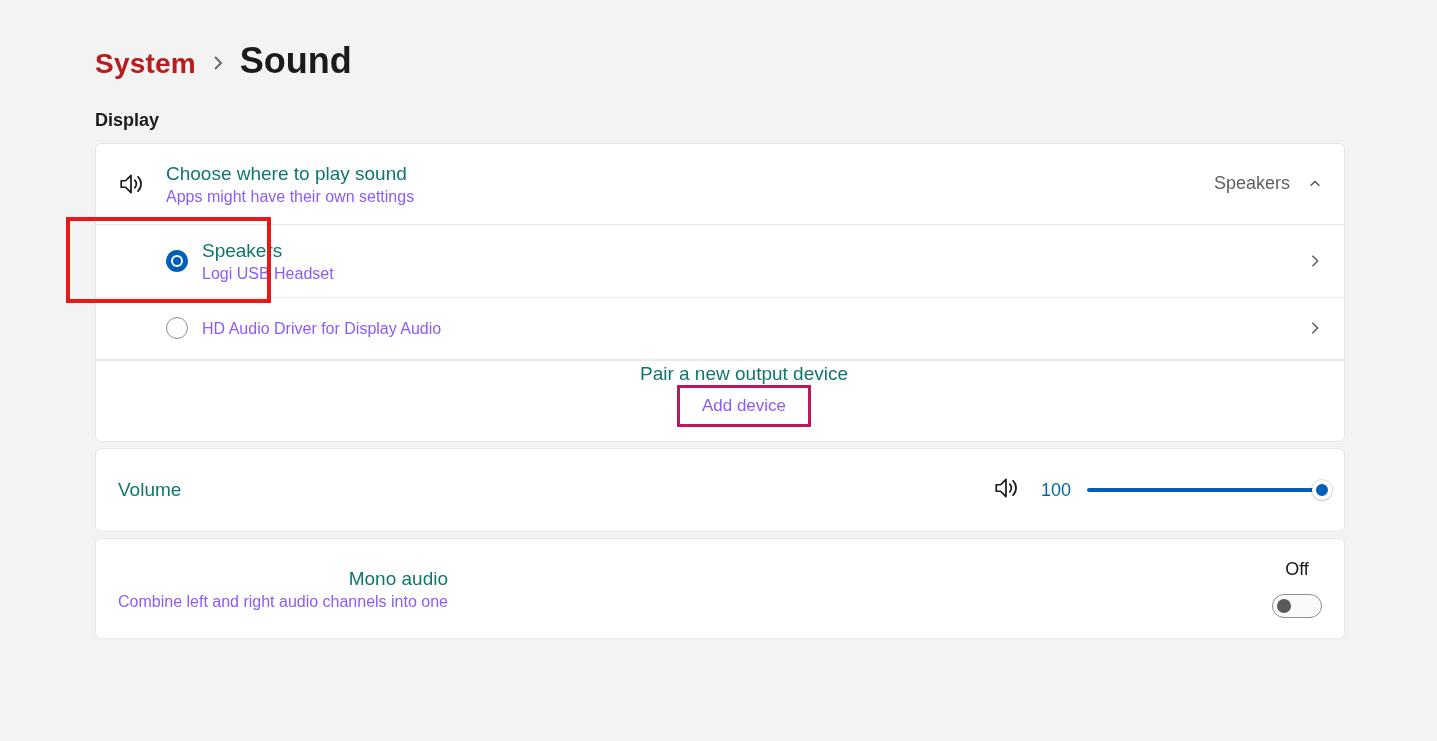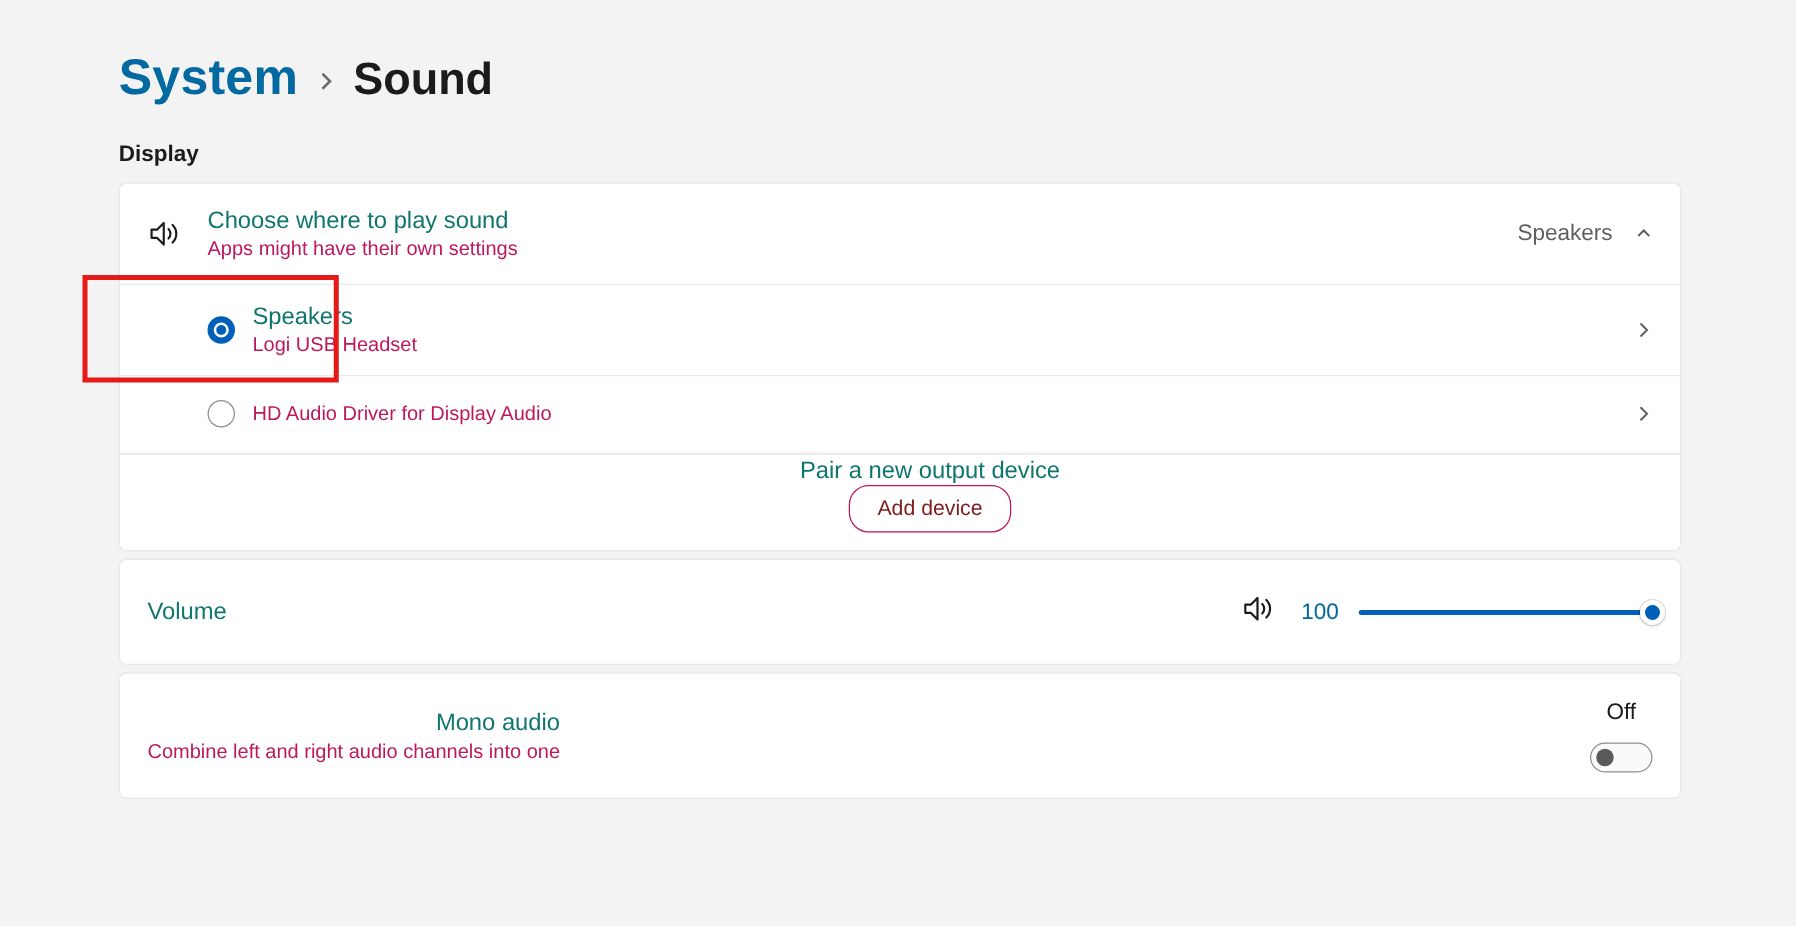--- a/index.html
+++ b/index.html
@@ -15,23 +15,23 @@
   .page {
     padding: 40px 92px 0 95px;
   }
   .breadcrumb {
     display: flex;
     align-items: baseline;
     gap: 14px;
     margin-bottom: 28px;
   }
   .breadcrumb .parent {
-    font-size: 40px;
+    font-size: 28px;
     font-weight: 600;
-    color: #0369a1;
+    color: #b91c1c;
     letter-spacing: 0.2px;
   }
   .breadcrumb .sep {
     font-size: 24px;
     color: #6b6b6b;
     position: relative;
     top: -2px;
   }
   .breadcrumb .current {
     font-size: 36px;
@@ -76,21 +76,21 @@
     justify-content: flex-start;
   }
   .text-col .title {
     font-size: 19px;
     font-weight: 400;
     color: #0f766e;
     line-height: 1.25;
   }
   .text-col .sub {
     font-size: 16px;
-    color: #be185d;
+    color: #8b5cf6;
     margin-top: 2px;
   }
   .grow { flex: 1; }
   .right-suffix {
     display: flex;
     align-items: center;
     gap: 18px;
     color: #5f5f5f;
     font-size: 18px;
   }
@@ -109,25 +109,25 @@
     border: 5px solid #005fb8;
     background: #fff;
   }
   .radio.selected::after{
     content:"";
     width:8px;height:8px;border-radius:50%;background:#005fb8;
   }
 
   .btn {
     background: #ffffff;
-    border: 1px solid #be185d;
-    border-radius: 16px;
+    border: 3px solid #be185d;
+    border-radius: 0;
     padding: 8px 22px;
     font-size: 17px;
-    color: #7f1d1d;
+    color: #8b5cf6;
     cursor: pointer;
     box-shadow: 0 1px 0 rgba(0,0,0,0.04);
   }
 
   
   .vol-row {
     display:flex; align-items:center; gap:16px;
   }
   .vol-row .num { font-size:18px; color:#0369a1; width:36px; text-align:right; }
   .slider-track {

